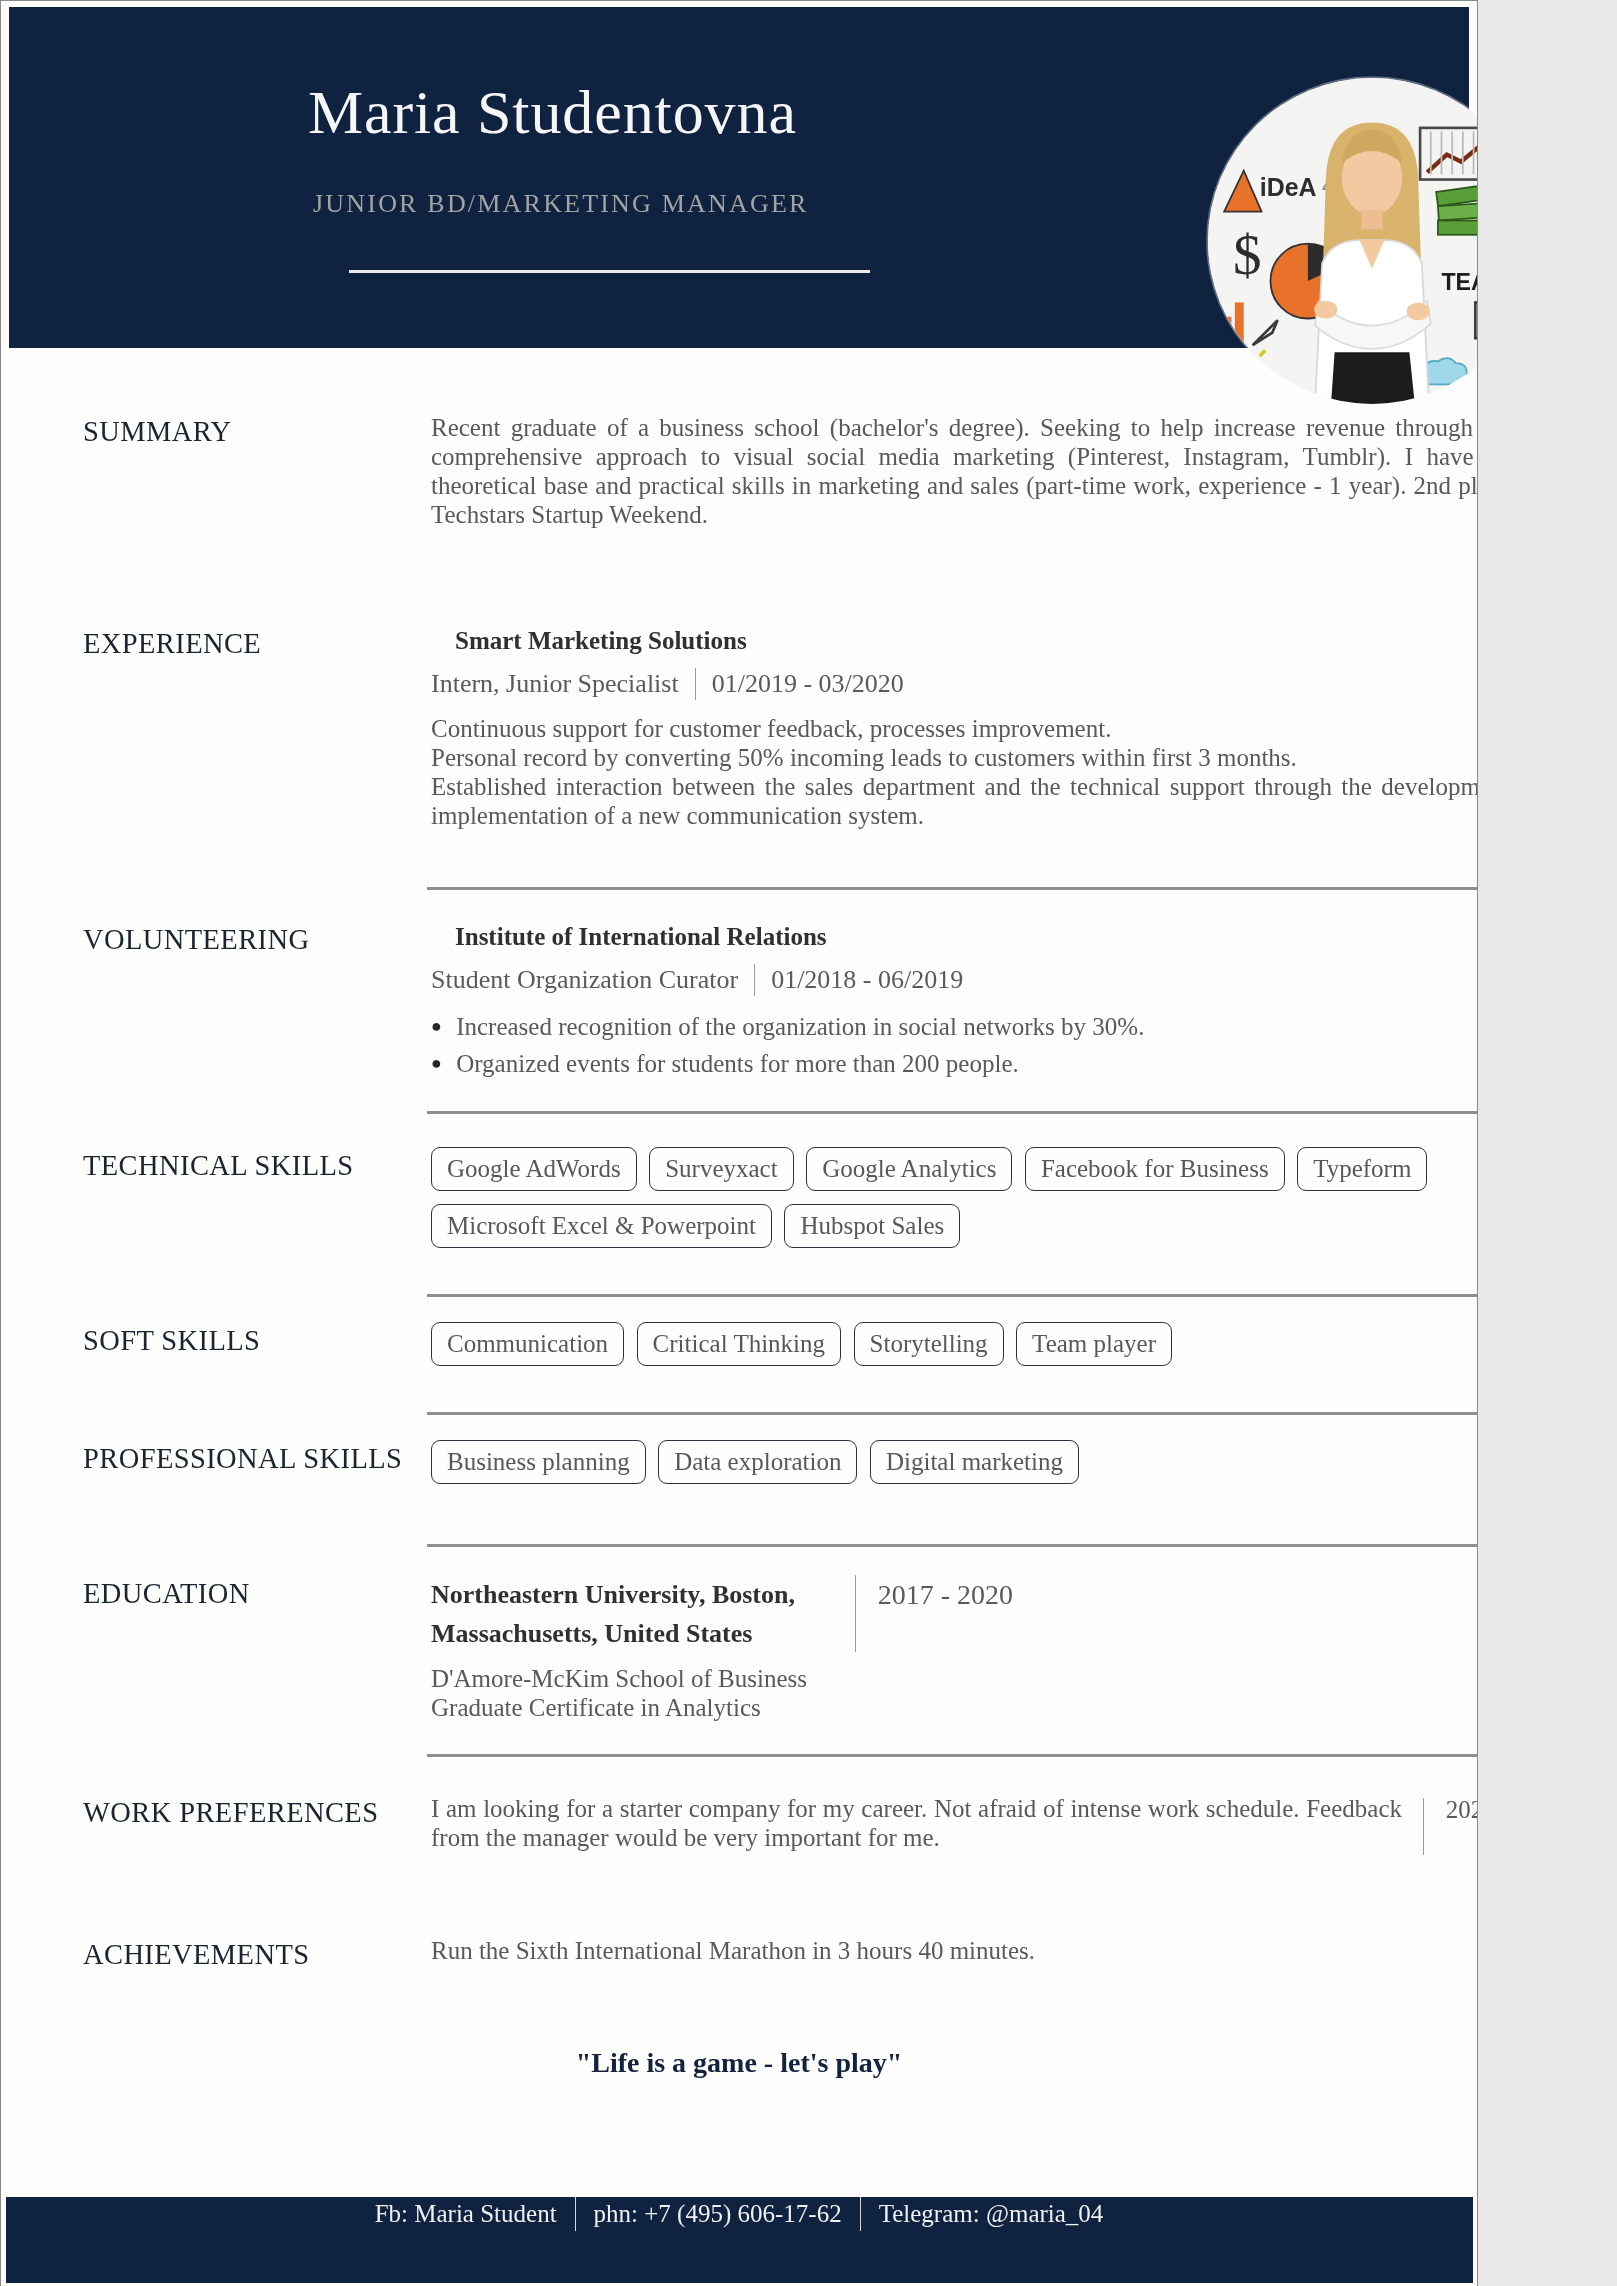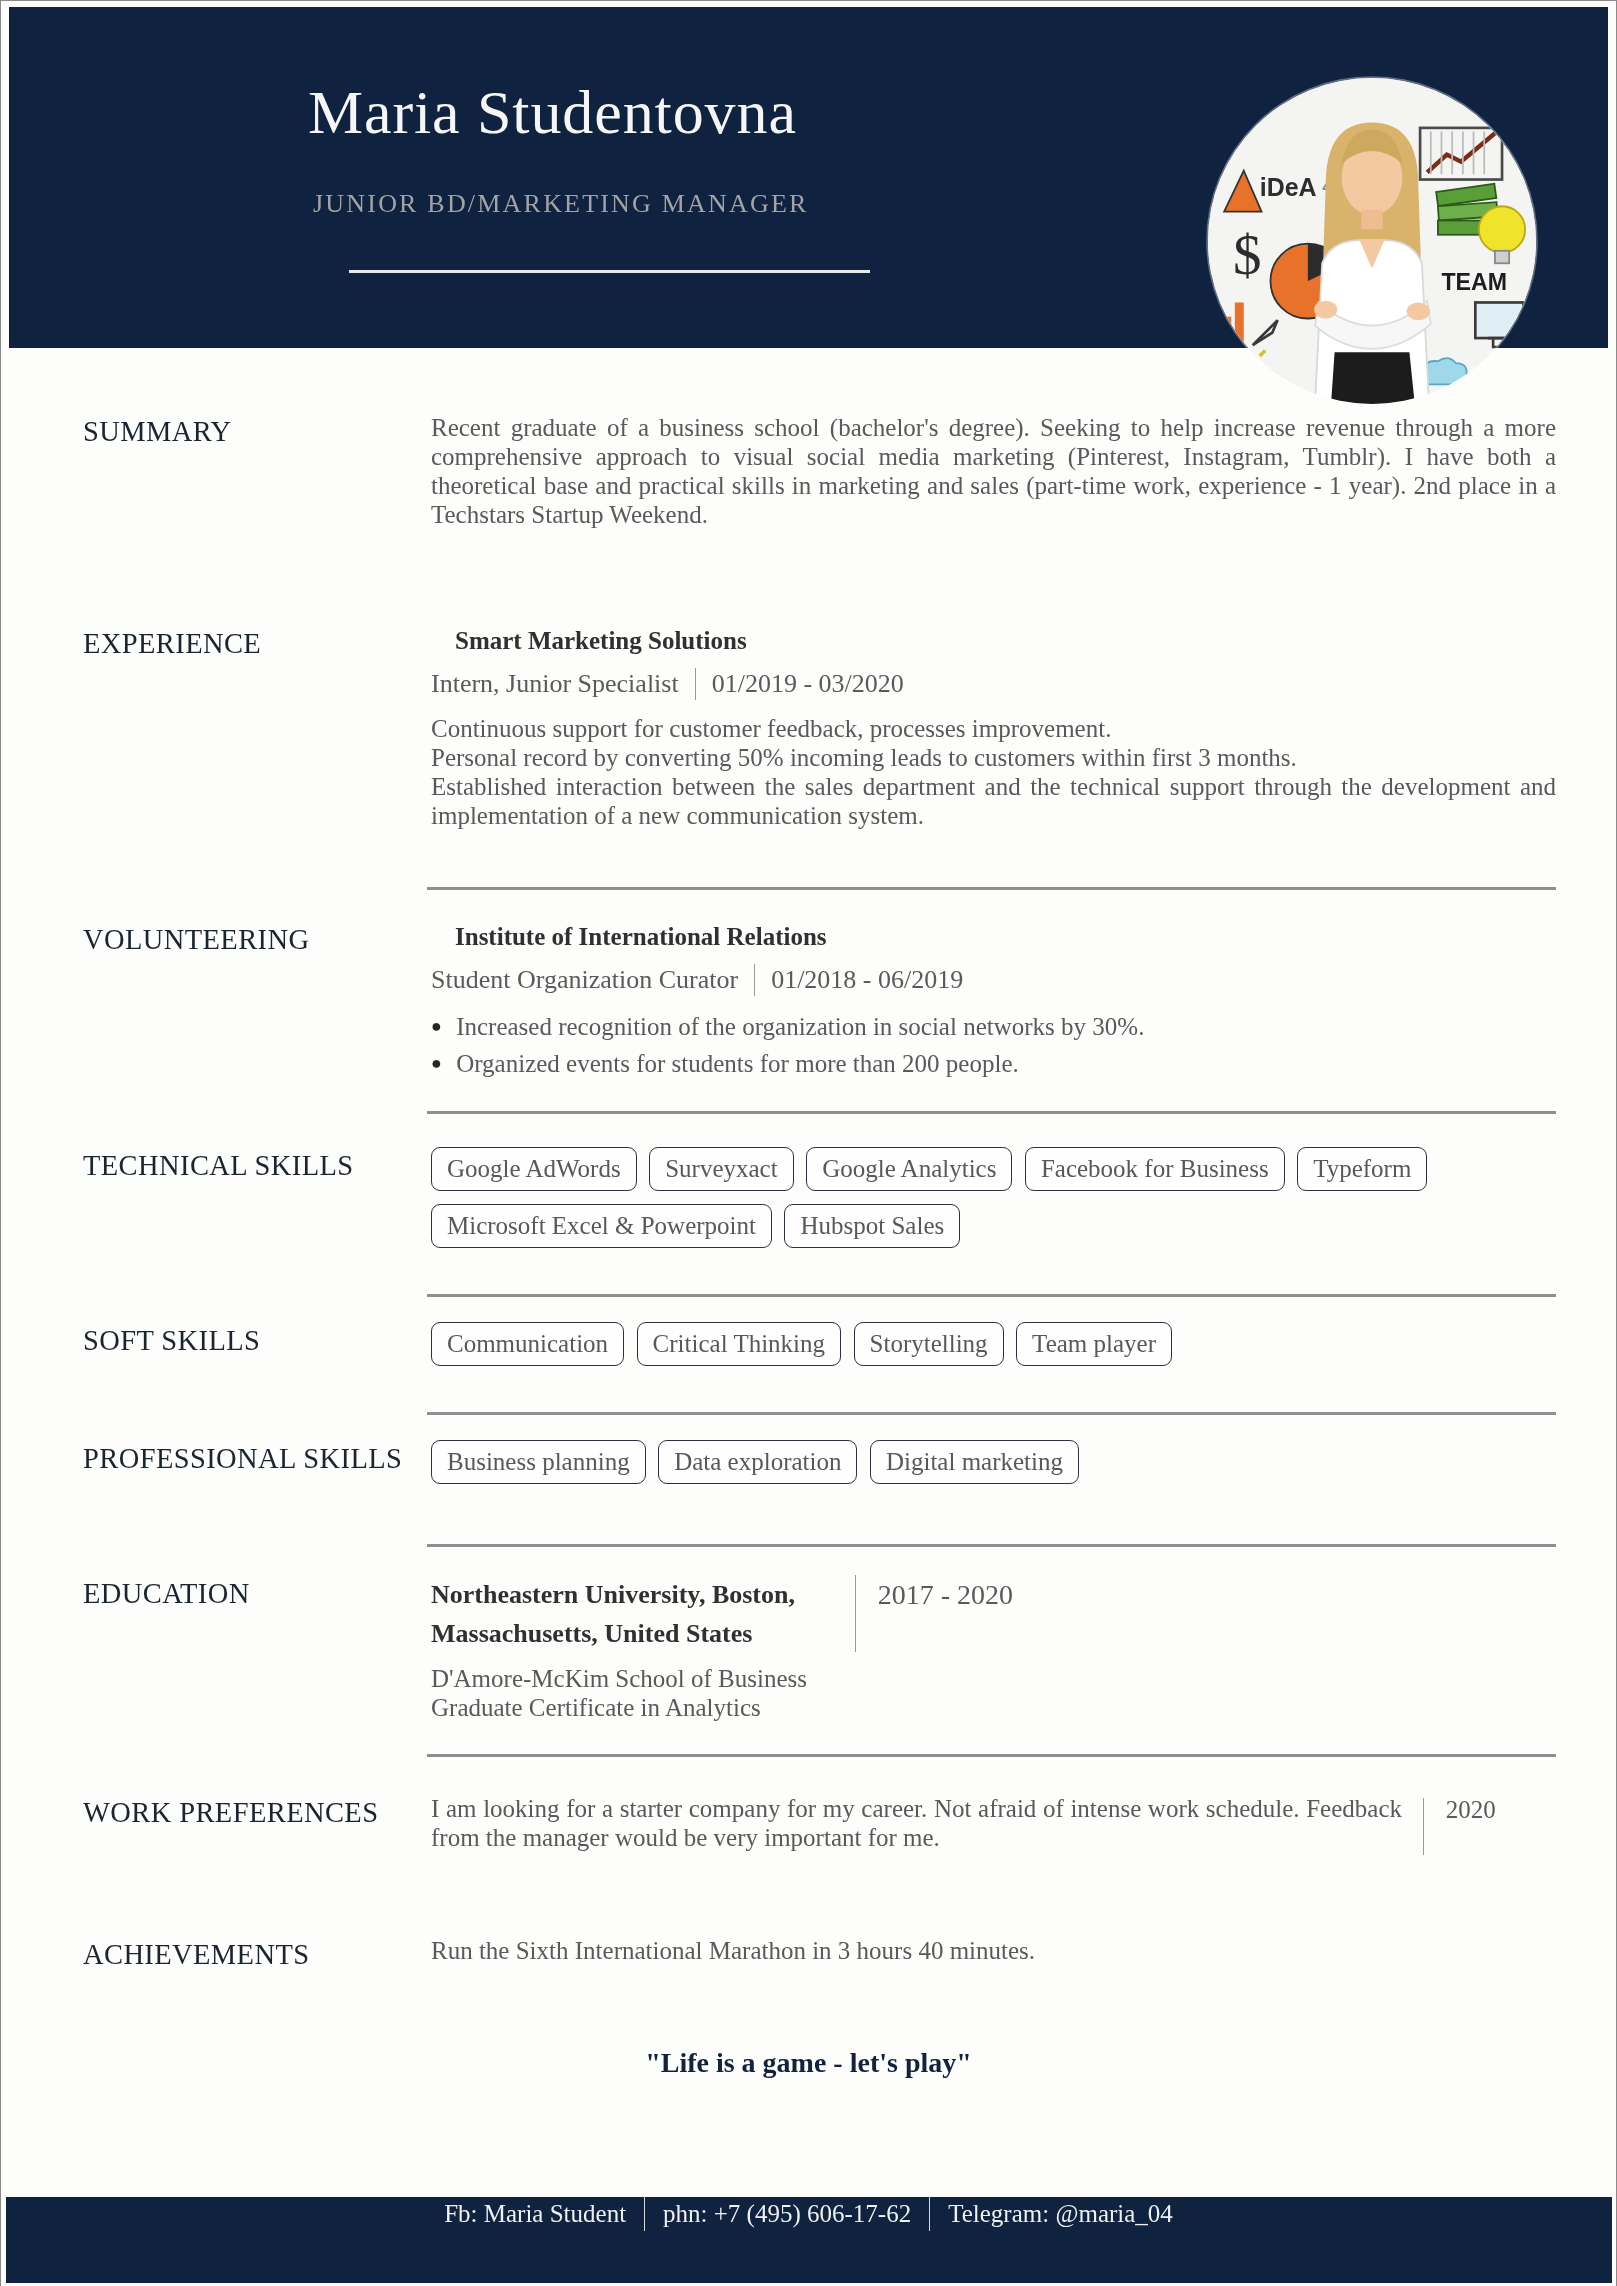--- a/index.html
+++ b/index.html
@@ -1,18 +1,18 @@
 <!DOCTYPE html>
 <html style="font-size:14.3px"><head>
 <meta charset="utf-8">
 <style>
   * { margin:0; padding:0; box-sizing:border-box; }
   html,body { background:#e8e8e8; }
   .page {
-    position:relative; width:1617px; height:2287px;
+    position:relative; width:1478px; height:2287px;
     background:#fdfdfc; border:0.9px solid #8a8a8a;
     font-family:"Liberation Serif", serif; overflow:hidden;
   }
   
   .header {
     position:absolute; left:8px; right:8px; top:6.2px; height:341px;
     background:#0f2240;
   }
   .name {
     position:absolute; left:299px; top:70px;

